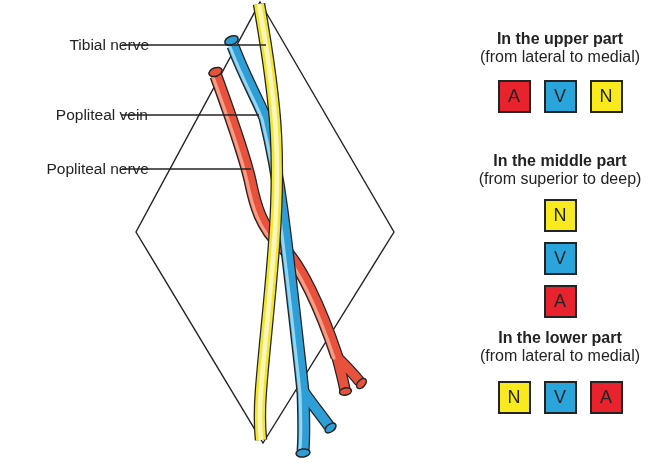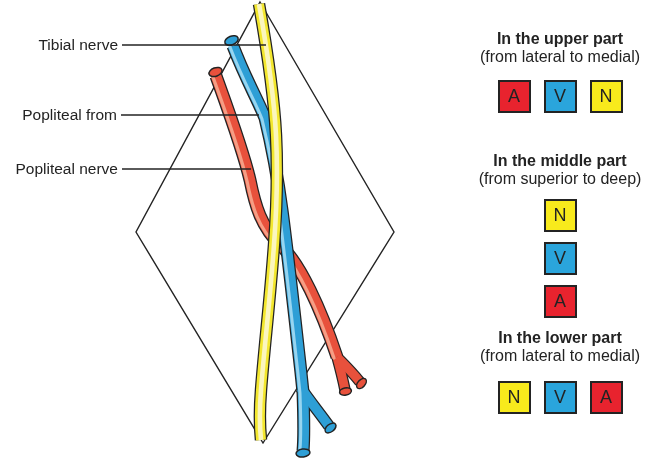--- a/index.html
+++ b/index.html
@@ -22,20 +22,21 @@
     top: 0;
   }
   .fig-label {
     position: absolute;
     left: 0;
     font-size: 15.5px;
     line-height: 18px;
     text-align: right;
     color: #232323;
     white-space: nowrap;
+    padding-left: 31px;
   }
   .label-tibial   { top: 36px;  width: 118px; }
   .label-vein     { top: 106px; width: 117px; }
   .label-artery   { top: 160px; width: 118px; }
 
   .legend-section {
     position: absolute;
     left: 440px;
     width: 240px;
     text-align: center;
@@ -116,21 +117,21 @@
       <path d="M259,4 C268,55 274,95 276,135 C278,175 277,205 274,245 C270,300 264,350 261,390 C259,415 260,430 261,440" fill="none" stroke-width="10" stroke="#F3E72E"></path>
       <path d="M259,4 C268,55 274,95 276,135 C278,175 277,205 274,245 C270,300 264,350 261,390 C259,415 260,430 261,440" fill="none" stroke-width="4.6" stroke="#FBF6BE"></path>
     </g>
 
     <line x1="122" y1="45" x2="266" y2="45" stroke-width="1.4" stroke="#232323"></line>
     <line x1="121" y1="115" x2="259" y2="115" stroke-width="1.4" stroke="#232323"></line>
     <line x1="122" y1="169" x2="251" y2="169" stroke-width="1.4" stroke="#232323"></line>
   </svg>
 
   <div class="fig-label label-tibial">Tibial nerve</div>
-  <div class="fig-label label-vein">Popliteal from</div>
+  <div class="fig-label label-vein">Popliteal vein</div>
   <div class="fig-label label-artery">Popliteal nerve</div>
 
   <div class="legend-section legend-upper">
     <div class="legend-title">In the upper part</div>
     <div class="legend-sub">(from lateral to medial)</div>
     <div class="box-row">
       <div class="abox" style="background: rgb(232, 35, 46);">
         <span>A</span>
       </div>
       <div class="abox" style="background: rgb(42, 165, 220);">

